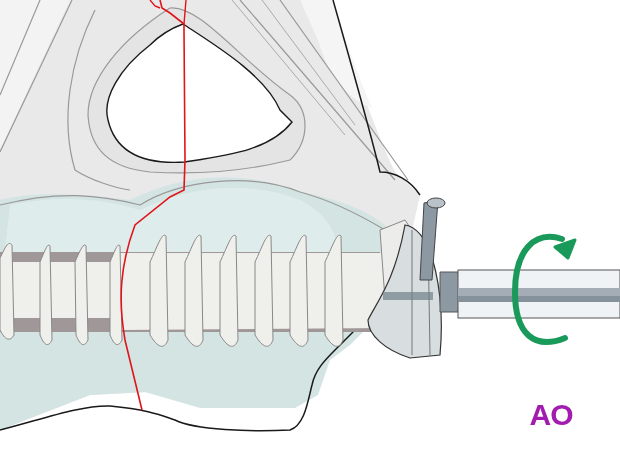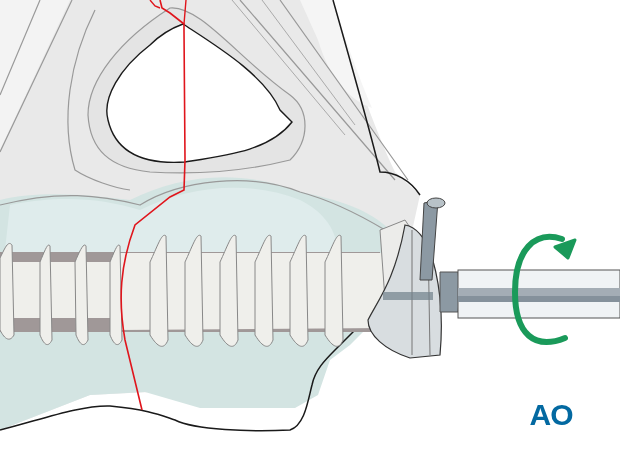--- a/index.html
+++ b/index.html
@@ -66,15 +66,15 @@
     <path d="M440,272 L458,272 L460,292 L458,312 L440,312 Z" fill="#8c99a3" stroke="#555" stroke-width="1"></path>
 
     <rect x="458" y="270" width="162" height="48" fill="#f0f3f5" stroke="#555" stroke-width="1"></rect>
     <rect x="458" y="288" width="162" height="14" fill="#a4adb5"></rect>
     <rect x="458" y="296" width="162" height="6" fill="#85919b"></rect>
 
     <path d="M562,239 C535,230 515,250 515,292 C515,335 535,350 565,338" stroke="#1a9a5a" stroke-width="6" fill="none" stroke-linecap="round"></path>
     <path d="M555,247 L575,240 L568,258 Z" fill="#1a9a5a" stroke="#1a9a5a" stroke-width="3" stroke-linejoin="round"></path>
   </svg>
   <div class="logo">
-    <span class="logo-text" style="color:#0369a1;">AO</span>
+    <span class="logo-text" style="color:#a21caf;">AO</span>
   </div>
 </div>
 
 </body></html>

